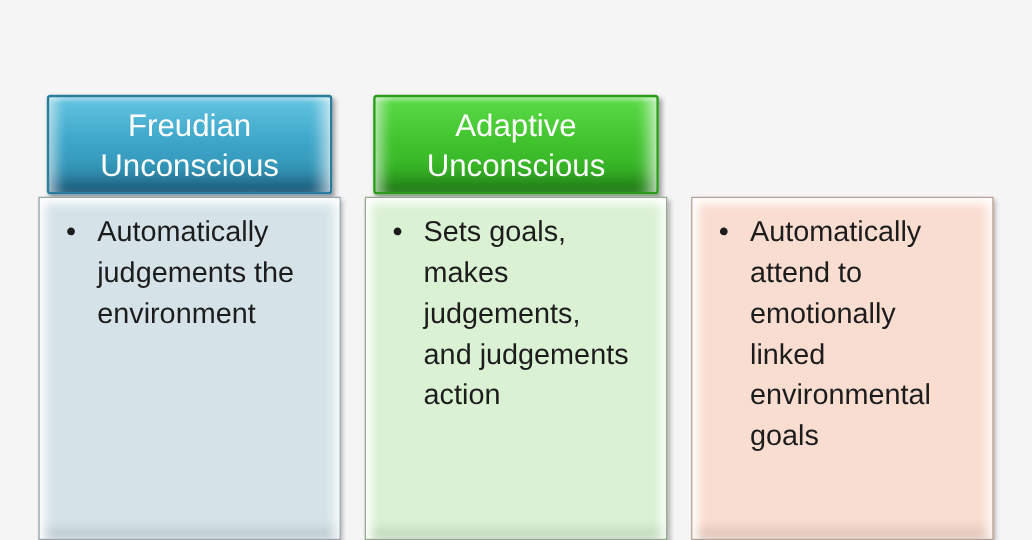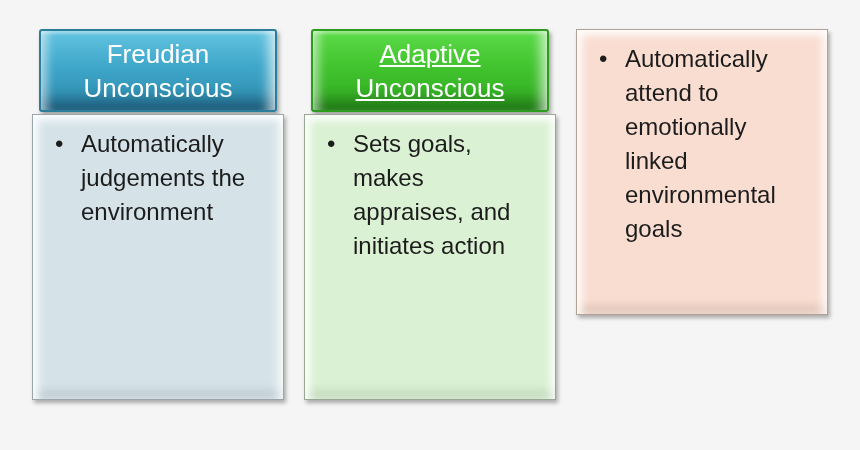--- a/index.html
+++ b/index.html
@@ -10,21 +10,21 @@
   .canvas {
     position: relative;
     width: 860px;
     height: 450px;
     background: #f5f5f6;
     overflow: hidden;
     box-sizing: border-box;
     padding: 29px 32px 0 32px;
     display: flex;
     gap: 20px;
-    align-items: flex-start;
+    align-items: flex-end;
   }
   .card {
     width: 252px;
     flex: 0 0 252px;
   }
   
   .card-header {
     box-sizing: border-box;
     width: 238px;
     height: 83px;
@@ -51,21 +51,20 @@
   }
   .header--green {
     border: 2px solid #2b9c1c;
     background: linear-gradient(180deg, #5cdb48 0%, #41c42e 45%, #30a821 100%);
     box-shadow:
       inset 0 3px 3px rgba(255,255,255,0.35),
       inset 14px 0 10px -8px rgba(255,255,255,0.55),
       inset -14px 0 12px -8px rgba(255,255,255,0.70),
       inset 0 -18px 14px -8px rgba(0,30,0,0.35),
       2px 3px 4px rgba(0,0,0,0.35);
-    text-decoration: underline;
   }
   .header--orange {
     border: 2px solid #c97512;
     background: linear-gradient(180deg, #f8ac49 0%, #ee9227 45%, #df7e14 100%);
     box-shadow:
       inset 0 3px 3px rgba(255,255,255,0.40),
       inset 14px 0 10px -8px rgba(255,255,255,0.60),
       inset -14px 0 12px -8px rgba(255,255,230,0.75),
       inset 0 -18px 14px -8px rgba(60,20,0,0.35),
       2px 3px 4px rgba(0,0,0,0.35);
@@ -140,21 +139,21 @@
   </div>
 
   <div class="card">
     <div class="card-header header--green">
       <span class="card-title">Adaptive
 Unconscious</span>
     </div>
     <div class="card-body body--green">
       <div class="bullet-item">
         <span class="bullet-marker">•</span>
-        <span class="bullet-text">Sets goals, makes appraises, and initiates action</span>
+        <span class="bullet-text">Sets goals, makes judgements, and judgements action</span>
       </div>
     </div>
   </div>
 
   <div class="card">
     <div class="card-body body--orange">
       <div class="bullet-item">
         <span class="bullet-marker">•</span>
         <span class="bullet-text">Automatically attend to emotionally linked environmental goals</span>
       </div>

